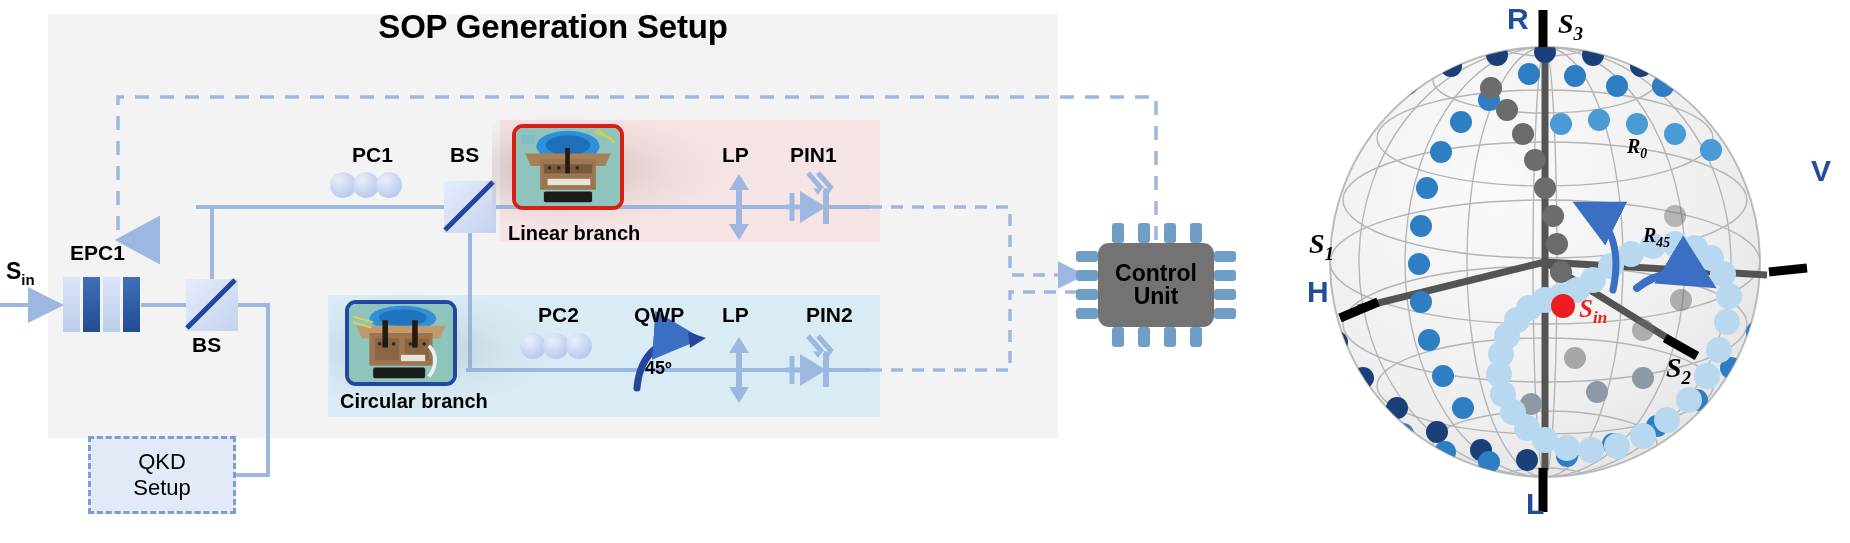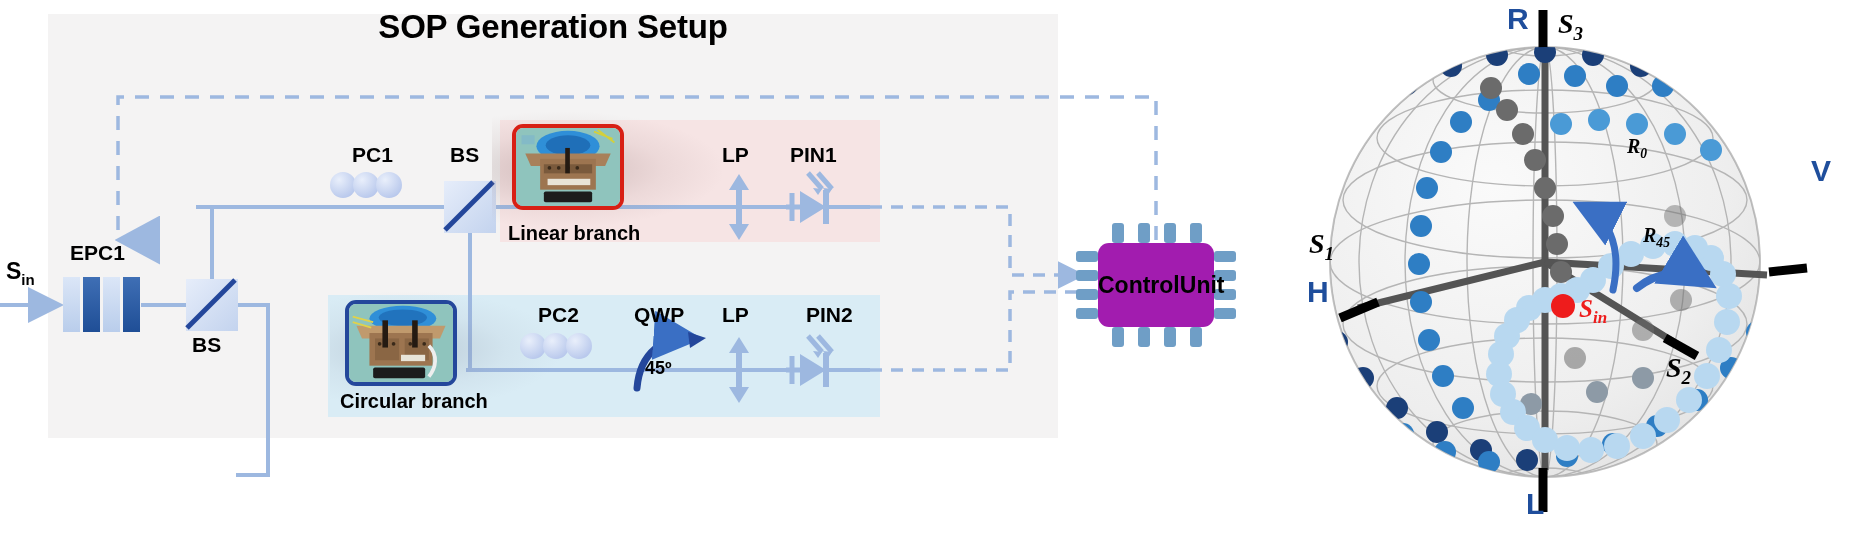--- a/index.html
+++ b/index.html
@@ -94,22 +94,22 @@
     border:3px dashed #7b9ed4; background:#e2eaf7;
     display:flex; flex-direction:column; align-items:center; justify-content:center;
     gap:2px;
   }
   .qkd-box span { font-size:22px; color:#000; line-height:1.08; }
 
   
   .chip-wrap { position:absolute; left:1098px; top:243px; width:116px; height:84px; }
   .chip-body {
     position:absolute; left:0; top:0; width:116px; height:84px;
-    background:#a21caf; border-radius:11px;
-    display:flex; flex-direction:row; align-items:center; justify-content:space-between;
+    background:#737373; border-radius:11px;
+    display:flex; flex-direction:column; align-items:center; justify-content:center;
   }
   .chip-body span { font-size:23px; font-weight:bold; color:#000; line-height:1.0; }
   .pin { position:absolute; background:#6f9ec6; border-radius:3px; }
   .pin-t { width:12px; height:20px; top:-20px; }
   .pin-b { width:12px; height:20px; bottom:-20px; }
   .pin-l { width:22px; height:11px; left:-22px; }
   .pin-r { width:22px; height:11px; right:-22px; }
 
   
   svg.overlay { position:absolute; left:0; top:0; width:1850px; height:543px; pointer-events:none; }
@@ -222,20 +222,24 @@
     <div class="bar dark"></div>
   </div>
 
   <div class="bs" style="left:186px; top:279px;">
     <svg class="diag" viewBox="0 0 52 52">
         <line x1="2" y1="50" x2="50" y2="2" stroke="#24479b" stroke-width="5"></line>
       </svg>
   </div>
   <div class="lbl" style="left:192px; top:333px;">BS</div>
 
+  <div class="qkd-box">
+    <span>QKD</span>
+    <span>Setup</span>
+  </div>
 
   <div class="lbl" style="left:352px; top:143px;">PC1</div>
   <div class="pc" style="left:330px; top:172px;">
     <div class="ball"></div>
     <div class="ball"></div>
     <div class="ball"></div>
   </div>
 
   <div class="bs" style="left:444px; top:181px;">
     <svg class="diag" viewBox="0 0 52 52">

